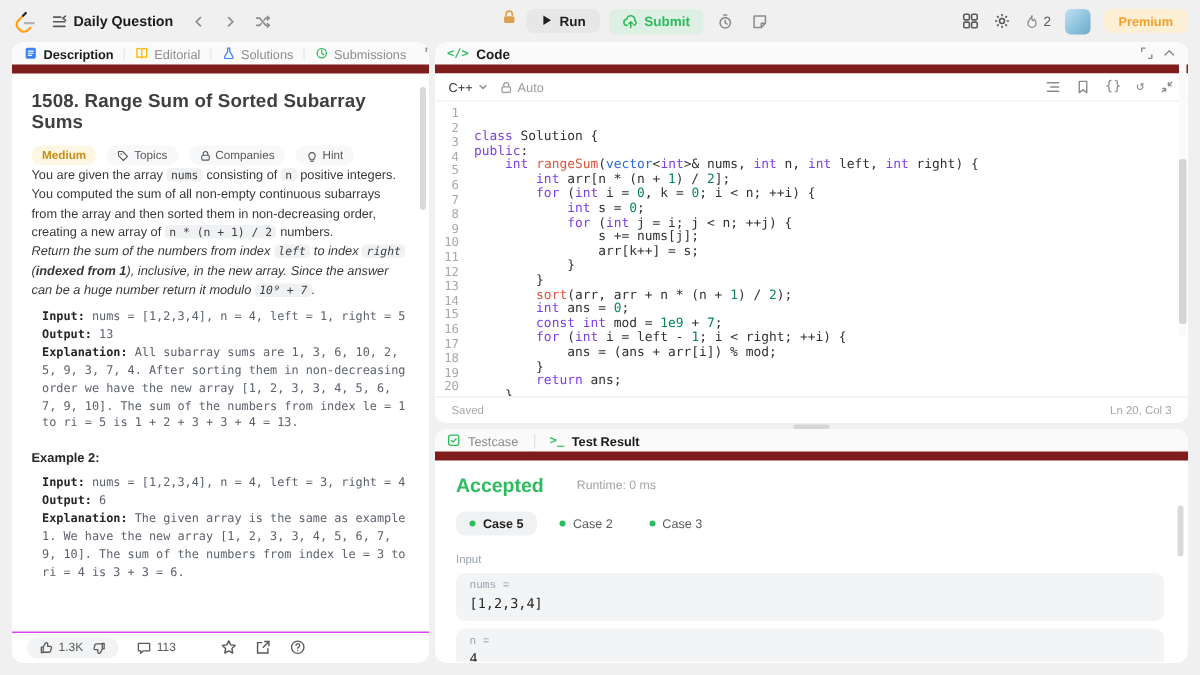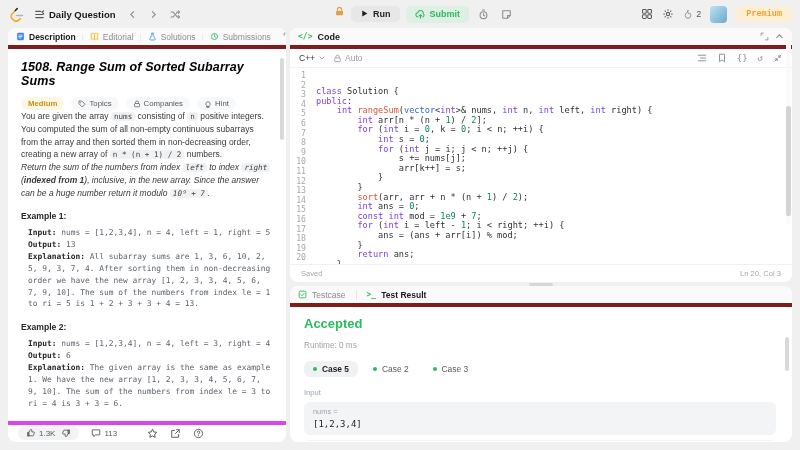--- a/index.html
+++ b/index.html
@@ -12,60 +12,60 @@
   .tb-left { display:flex; align-items:center; gap:6px; }
   .tb-center { position:absolute; left:334px; display:flex; align-items:flex-start; gap:6px; }
   .tb-right { position:absolute; right:8px; display:flex; align-items:center; gap:9px; }
   .tb-btn { display:flex; align-items:center; gap:4px; border:none; background:transparent;
             color:#595959; font-size:9px; cursor:pointer; padding:3px; border-radius:4px;
             font-family:"Liberation Sans", sans-serif;}
   .tb-nav { font-weight:700; color:#1a1a1a; font-size:9.5px; }
   .pill { border-radius:5px; padding:3px 9px; }
   .run-btn { background:#e7e7e7; color:#1f1f1f; font-weight:600; }
   .submit-btn { background:#ddf0e3; color:#2cbb5d; font-weight:700; }
-  .premium-btn { background:#fcefd4; color:#f0a12c; font-weight:600; font-size:8.5px; padding:3px 10px; border-radius:5px; border:none; cursor:pointer;font-family:Liberation Mono, monospace;}
+  .premium-btn { background:#fcefd4; color:#f0a12c; font-weight:600; font-size:8.5px; padding:3px 10px; border-radius:5px; border:none; cursor:pointer;}
   .streak { display:flex; align-items:center; gap:3px; color:#595959; font-size:9px; }
   .avatar { width:17px; height:17px; border-radius:4px;
             background:linear-gradient(135deg,#bfe0f2 0%,#8fc3de 55%,#6da9c9 100%); cursor:pointer; }
   .icon { display:inline-flex; align-items:center; justify-content:center; }
 
   
   .panel { position:absolute; background:#fff; border-radius:8px; overflow:hidden; }
   .left-panel  { left:8px;   top:28px;  width:278px; height:414px; }
   .code-panel  { left:290px; top:28px;  width:502px; height:254px; }
   .test-panel  { left:290px; top:286px; width:502px; height:156px; }
-  .panel-header { height:21px; background:#fafafa; border-bottom:4px solid #7f1d1d;
+  .panel-header { height:21px; background:#fafafa; border-bottom:6px solid #7f1d1d;
                   display:flex; align-items:center; padding:0 8px; gap:6px; }
   .ph-spacer { flex:1; }
   .ph-icon { color:#8c8c8c; display:inline-flex; cursor:pointer; }
 
   
   .lp-tab { display:flex; align-items:center; gap:4px; font-size:8.5px; color:#8c8c8c;
             cursor:pointer; background:none; border:none; font-family:"Liberation Sans", sans-serif;}
   .lp-tab.active { color:#1a1a1a; font-weight:700; }
   .tab-sep { color:#e3e3e3; font-size:8px; }
 
   .lp-content { position:relative; height:372px; overflow:hidden; padding:11px 14px 0 13px; }
-  .lp-title { font-size:12.5px; font-weight:700; color:#000000; letter-spacing:.1px;font-style:italic; }
+  .lp-title { font-size:12.5px; font-weight:700; color:#404040; letter-spacing:.1px; }
   .badge-row { display:flex; gap:7px; margin-top:9px; }
   .chip { display:inline-flex; align-items:center; gap:3px; font-size:7.8px; color:#595959;
           background:#f7f8fa; border-radius:9px; padding:2px 7px; cursor:pointer; }
   .chip.diff { background:#fdf6e3; color:#c98f1b; font-weight:600; }
   .lp-p { font-size:8.5px; line-height:1.5; color:#383838; }
   .lp-p.italic { font-style:italic; }
   .ic { font-family:"DejaVu Sans Mono", monospace; font-size:7.6px; background:#f0f1f2;
         border-radius:3px; padding:0 3px; color:#3c3e42; }
   .bseg { font-weight:700; }
   .ex-label { font-size:8.6px; font-weight:700; margin-top:12px; color:#262626; }
   .ex-body { font-family:"DejaVu Sans Mono", monospace; font-size:7.9px; line-height:1.5;
              color:#5c626c; margin-top:6px; padding-left:7px; }
   .ex-body b { color:#262626; font-weight:700; }
   .lp-scroll { position:absolute; right:2px; top:26px; width:4px; height:366px; }
   .lp-scroll .thumb { position:absolute; top:4px; width:4px; height:82px; background:#d9d9d9; border-radius:2px; }
-  .lp-footer { height:20px; border-top:4px solid #d946ef; display:flex; align-items:center;
+  .lp-footer { height:20px; border-top:1px solid #d946ef; display:flex; align-items:center;
                gap:12px; padding:0 10px; color:#595959; font-size:8px; background:#fff; }
   .vote-group { display:flex; align-items:center; gap:6px; background:#f2f3f4;
                 border-radius:10px; padding:2px 8px; }
   .foot-item { display:flex; align-items:center; gap:3px; cursor:pointer; color:#595959; }
 
   
   .cp-title { display:flex; align-items:center; gap:5px; font-size:9px; font-weight:700; color:#1a1a1a; }
   .cp-codeglyph { font-family:"DejaVu Sans Mono", monospace; color:#2cbb5d; font-weight:700; font-size:8px; }
   .cp-toolbar { height:19px; display:flex; align-items:center; padding:0 9px; gap:7px;
                 border-bottom:1px solid #f2f2f2; background:#fff; }
@@ -88,31 +88,31 @@
   .cp-footer { height:17px; border-top:1px solid #f0f0f0; display:flex; align-items:center;
                justify-content:space-between; padding:0 11px; font-size:7.6px; color:#a6a6a6; background:#fff; }
 
   
   .tp-tab { display:flex; align-items:center; gap:5px; font-size:8.5px; color:#8c8c8c; cursor:pointer;
             background:none; border:none; font-family:"Liberation Sans", sans-serif;}
   .tp-tab.active { color:#1a1a1a; font-weight:700; }
   .tp-divider { width:1px; height:10px; background:#e5e5e5; margin:0 4px; }
   .term-glyph { font-family:"DejaVu Sans Mono", monospace; color:#2cbb5d; font-weight:700; font-size:8px; }
   .tp-content { position:relative; height:134px; overflow:hidden; padding:9px 16px 0 14px; }
-  .result-row { display:flex; align-items:flex-start; gap:10px;flex-direction:column; }
+  .result-row { display:flex; align-items:center; gap:22px; }
   .accepted { color:#2cbb5d; font-size:13px; font-weight:700; }
   .runtime { color:#a3a3a3; font-size:8.2px; padding-bottom:1px; }
   .case-row { display:flex; align-items:center; gap:6px; margin-top:10px; }
   .case-chip { display:flex; align-items:center; gap:5px; font-size:8.4px; color:#595959;
                padding:3px 9px; border-radius:6px; cursor:pointer; }
   .case-chip.active { background:#f0f1f3; color:#1f1f1f; font-weight:600; }
   .dot { width:4px; height:4px; border-radius:50%; background:#2cbb5d; }
   .input-label { font-size:7.6px; color:#9ca3af; margin-top:11px; }
   .field-box { background:#f3f4f6; border-radius:6px; padding:5px 9px 6px; margin-top:5px; cursor:text; }
-  .field-label { font-family:Liberation Sans, sans-serif; font-size:7.4px; color:#9ca3af; }
+  .field-label { font-family:Liberation Mono, monospace; font-size:7.4px; color:#9ca3af; }
   .field-value { font-family:"DejaVu Sans Mono", monospace; font-size:9px; color:#262626; margin-top:3px; }
   .tp-scroll { position:absolute; right:3px; top:30px; width:4px; height:120px; }
   .tp-scroll .thumb { position:absolute; top:0; width:4px; height:34px; background:#d9d9d9; border-radius:2px; }
 
   .resize-handle { position:absolute; left:529px; top:283px; width:24px; height:3px;
                    background:#d6d6d6; border-radius:2px; cursor:row-resize; }
   svg { display:block; }
 </style>
 </head>
 <body>
@@ -292,21 +292,20 @@
             </svg>
         </span>
         <span>Hint</span>
       </span>
     </div>
 
     <p class="lp-p"><span>You are given the array </span><span class="ic">nums</span><span> consisting of </span><span class="ic">n</span><span> positive integers. You computed the sum of all non-empty continuous subarrays from the array and then sorted them in non-decreasing order, creating a new array of </span><span class="ic">n * (n + 1) / 2</span><span> numbers.</span></p>
     <p class="lp-p italic"><span>Return the sum of the numbers from index </span><span class="ic">left</span><span> to index </span><span class="ic">right</span><span> (</span><span class="bseg">indexed from 1</span><span>), inclusive, in the new array. Since the answer can be a huge number return it modulo </span><span class="ic">10⁹ + 7</span><span>.</span></p>
 
     <div>
-      <p class="ex-label">Example 1:</p>
       <div class="ex-body">
         <b>Input:</b>
         <span>nums = [1,2,3,4], n = 4, left = 1, right = 5</span><br>
         <b>Output:</b>
         <span>13</span><br>
         <b>Explanation:</b>
         <span>All subarray sums are 1, 3, 6, 10, 2, 5, 9, 3, 7, 4. After sorting them in non-decreasing order we have the new array [1, 2, 3, 3, 4, 5, 6, 7, 9, 10]. The sum of the numbers from index le = 1 to ri = 5 is 1 + 2 + 3 + 3 + 4 = 13.</span>
       </div>
     </div>
 

